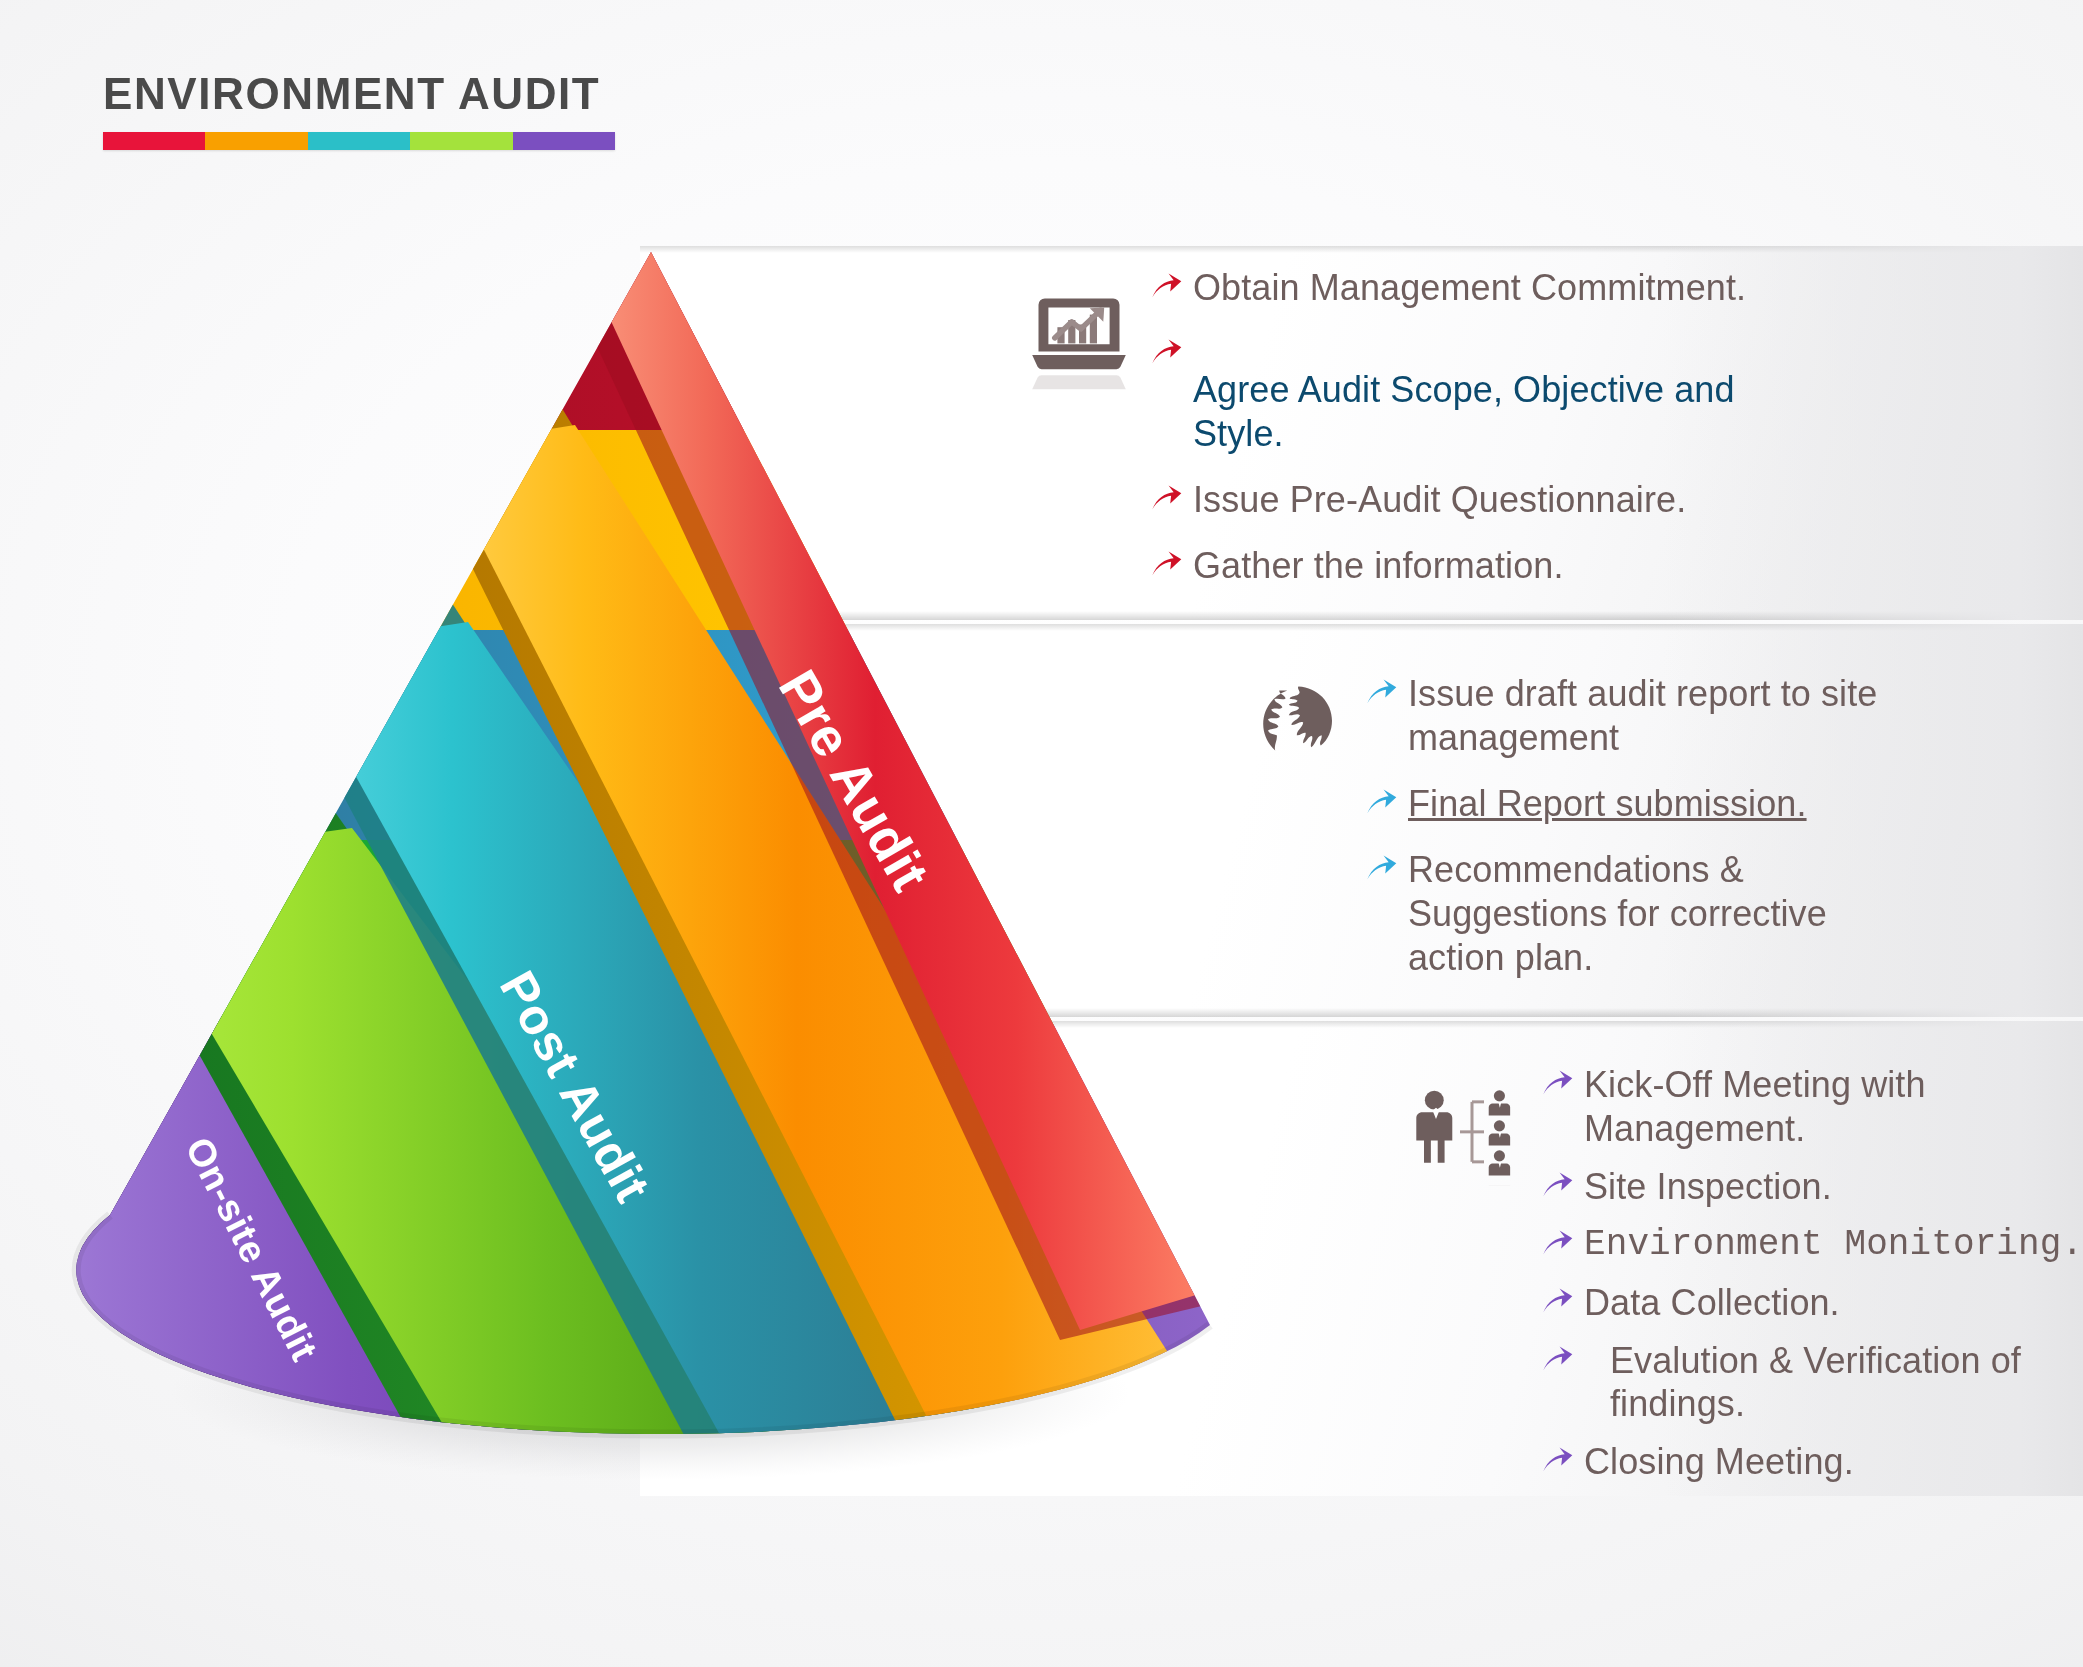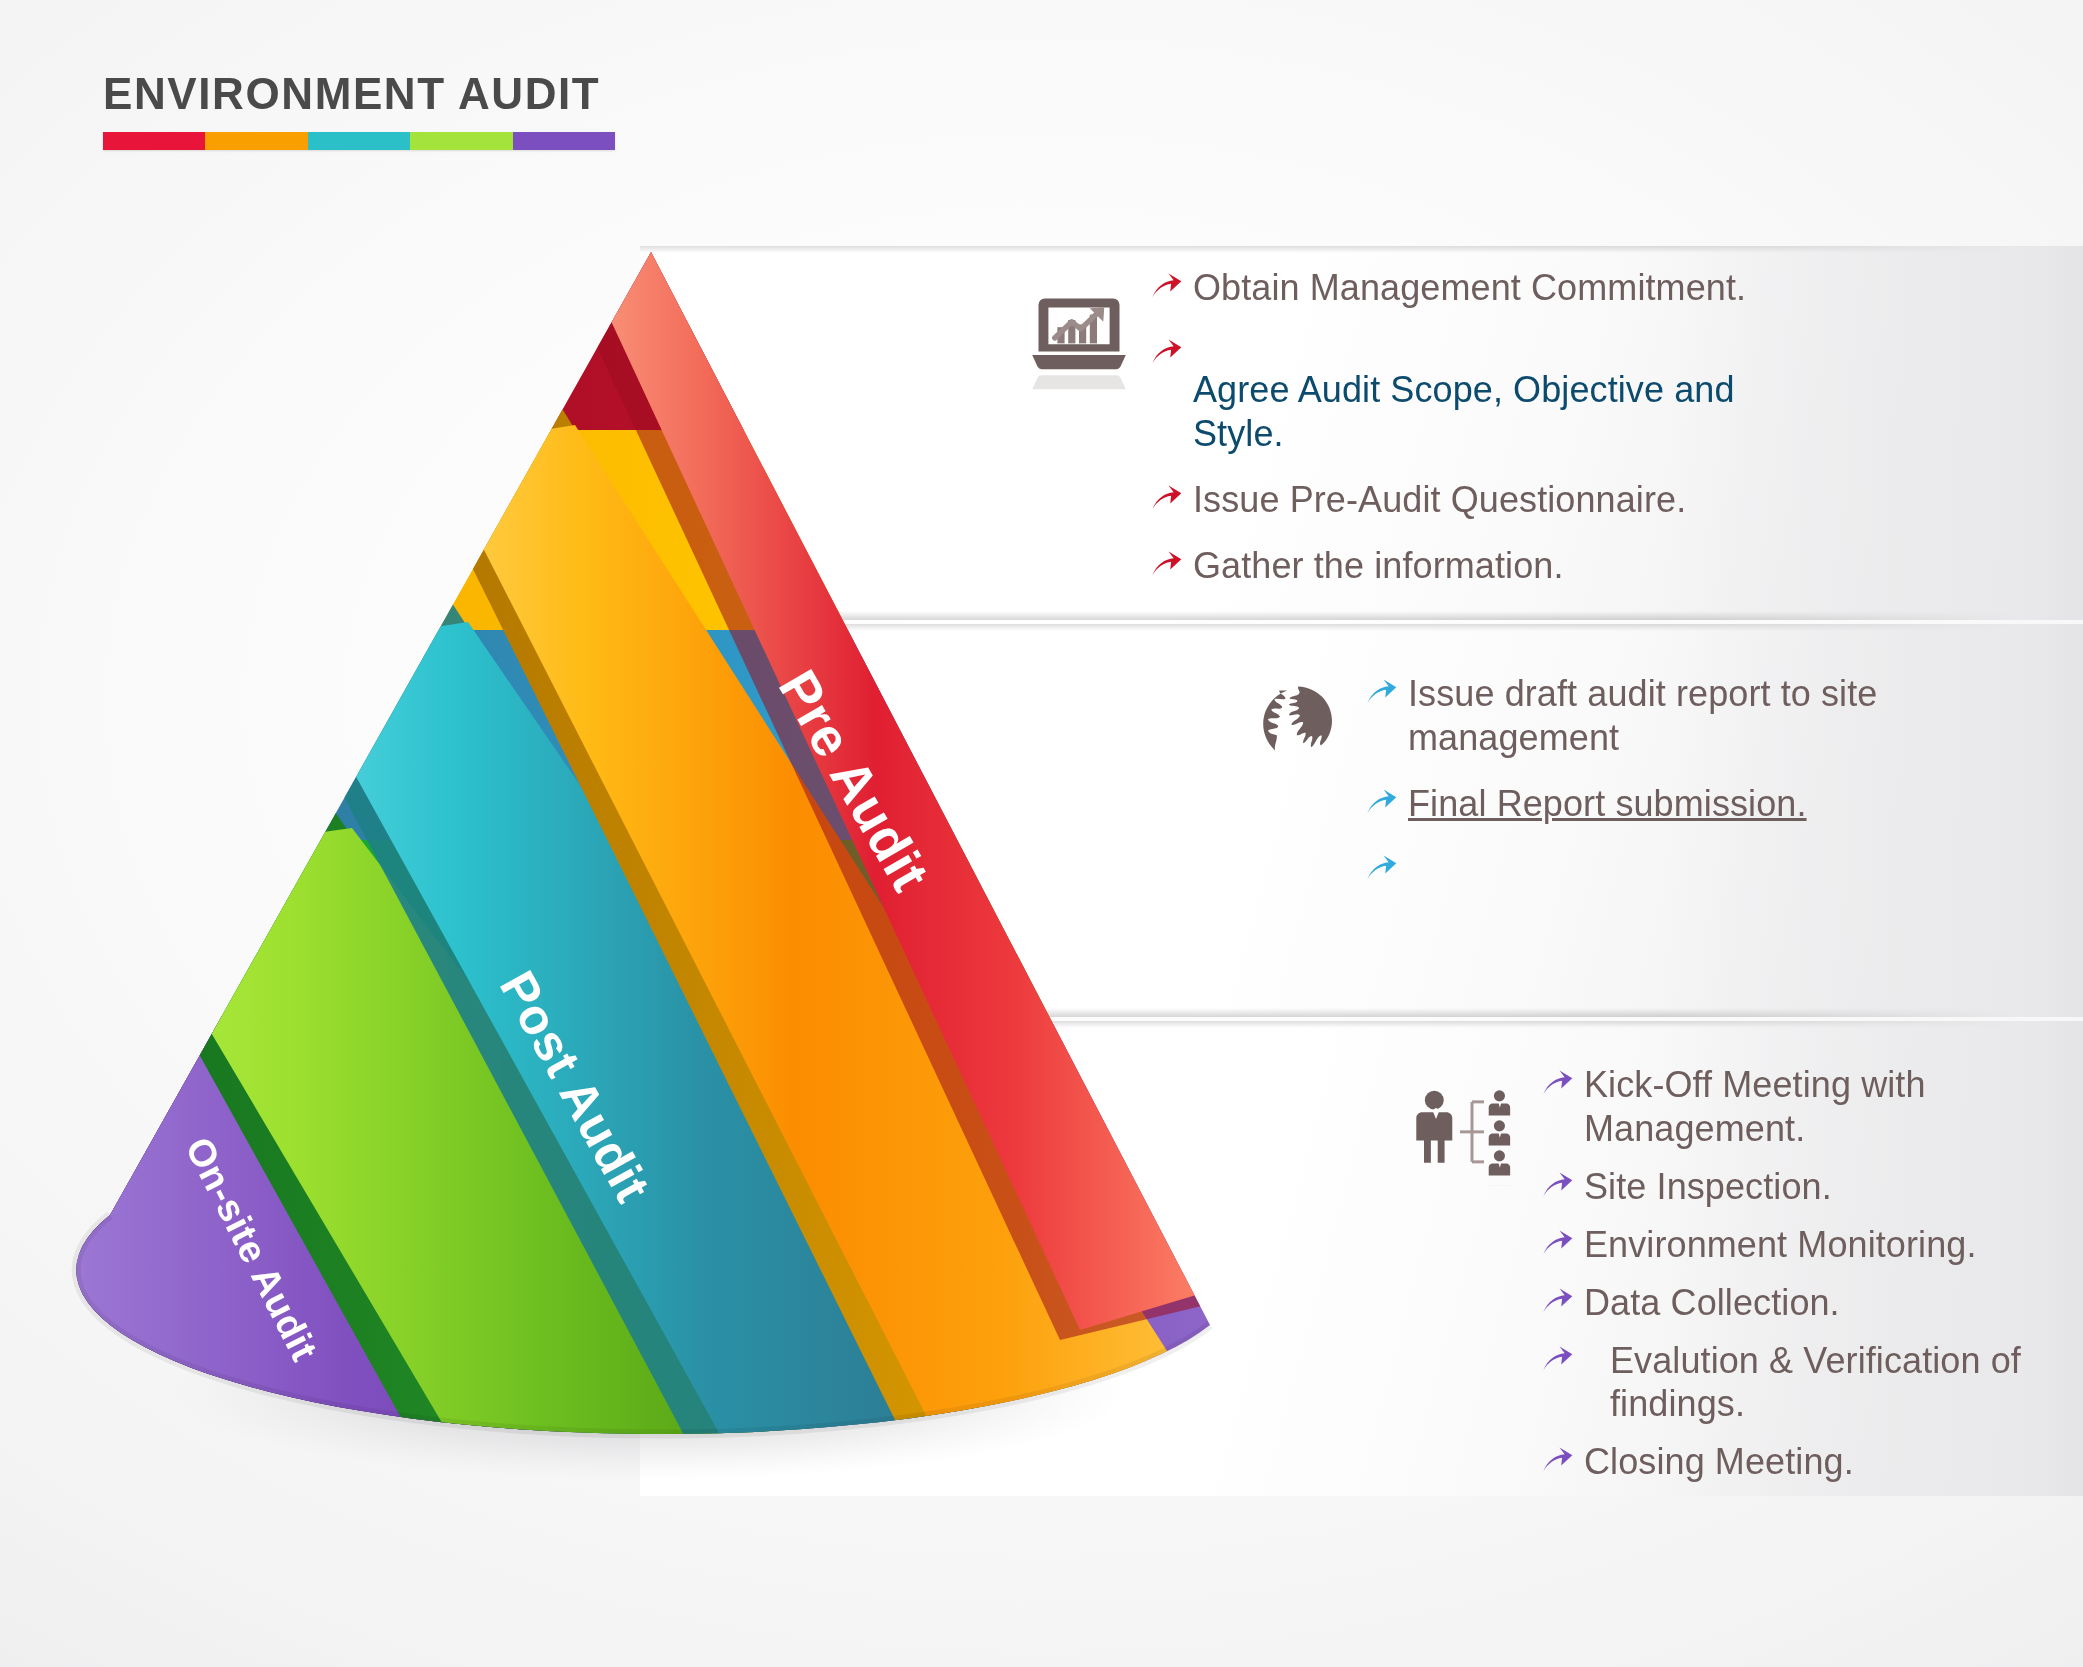--- a/index.html
+++ b/index.html
@@ -216,20 +216,21 @@
             </svg>
         </span>
         <span class="bullet-text" style="max-width: 560px; color: rgb(110, 94, 93); text-decoration: underline;">Final Report submission.</span>
       </li>
       <li class="bullet">
         <span class="bullet-arrow">
           <svg viewBox="0 0 40 40">
               <path d="M4 31c5-13 15-19 25-20l-6-8 15 9-13 12 1-9C17 16 9 22 4 31z" fill="#31aadd"></path>
             </svg>
         </span>
+        <span class="bullet-text" style="max-width: 430px; color: rgb(110, 94, 93);">Recommendations &amp; Suggestions for corrective action plan.</span>
       </li>
     </ul>
   </div>
 </div>
 
 <div class="panel" id="panel-3" style="left:640px; top:1021px; width:1443px; height:475px;">
   <div class="panel-bg"></div>
   <div class="panel-shadow-top"></div>
   <div class="panel-fade-right"></div>
 
@@ -282,21 +283,21 @@
             </svg>
         </span>
         <span class="bullet-text" style="color: rgb(110, 94, 93);">Site Inspection.</span>
       </li>
       <li class="bullet" style="margin-bottom:14px;">
         <span class="bullet-arrow">
           <svg viewBox="0 0 40 40">
               <path d="M4 31c5-13 15-19 25-20l-6-8 15 9-13 12 1-9C17 16 9 22 4 31z" fill="#7b4fc0"></path>
             </svg>
         </span>
-        <span class="bullet-text" style="color: rgb(110, 94, 93);">Environment Monitoring.</span>
+        <span class="bullet-text" style="color: rgb(110, 94, 93); font-family: Liberation Mono, monospace;">Environment Monitoring.</span>
       </li>
       <li class="bullet" style="margin-bottom:14px;">
         <span class="bullet-arrow">
           <svg viewBox="0 0 40 40">
               <path d="M4 31c5-13 15-19 25-20l-6-8 15 9-13 12 1-9C17 16 9 22 4 31z" fill="#7b4fc0"></path>
             </svg>
         </span>
         <span class="bullet-text" style="color: rgb(110, 94, 93);">Data Collection.</span>
       </li>
       <li class="bullet" style="margin-bottom:14px;">

